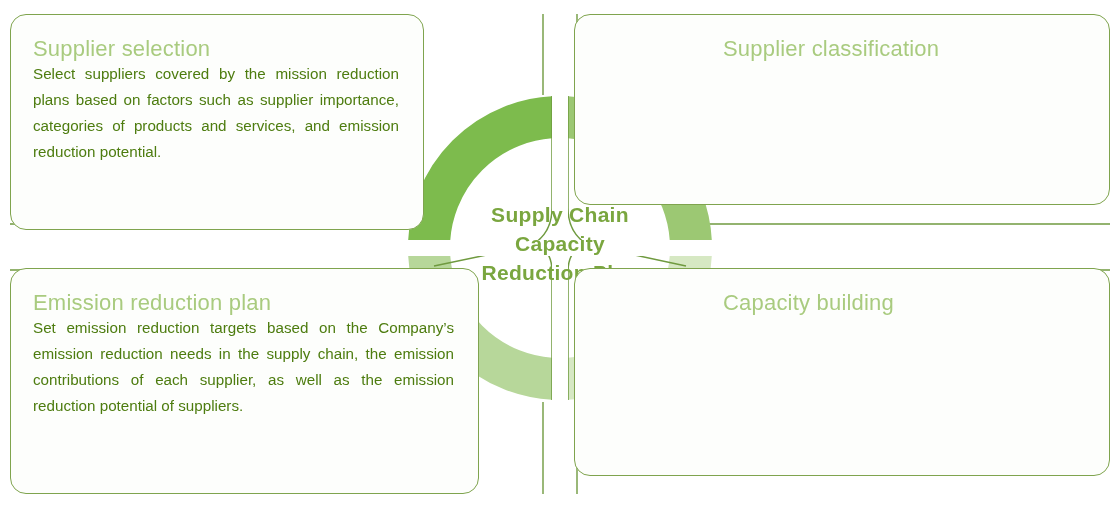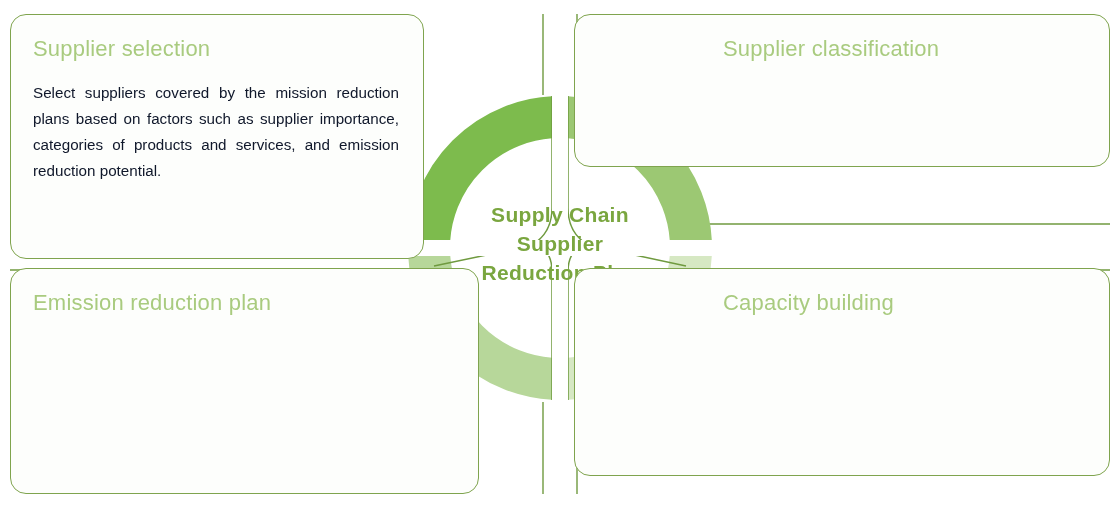--- a/index.html
+++ b/index.html
@@ -11,39 +11,38 @@
   }
   #stage { position: relative; width: 1120px; height: 508px; background:#fff; }
 
   .card {
     position: absolute;
     border: 1.4px solid #7fa44e;
     border-radius: 16px;
     background: #fdfefc;
     padding: 0;
   }
-  .card-tl { left: 10px;  top: 14px;  width: 414px; height: 245px; }
-  .card-tr { left: 574px; top: 14px;  width: 536px; height: 153px; }
+  .card-tl { left: 10px;  top: 14px;  width: 414px; height: 216px; }
+  .card-tr { left: 574px; top: 14px;  width: 536px; height: 191px; }
   .card-bl { left: 10px;  top: 268px; width: 469px; height: 226px; }
   .card-br { left: 574px; top: 268px; width: 536px; height: 208px; }
 
   .card-inner { padding: 22px 24px 0 22px; }
   .card-tr .card-inner, .card-br .card-inner { padding-left: 148px; padding-right: 26px; }
 
   .card-title {
     color: #a9cb7f;
     font-size: 22px;
     font-weight: 400;
     letter-spacing: 0.2px;
     line-height: 1.1;
     white-space: nowrap;
   }
   .card-body {
-    margin-top: 19px;
-    color: #0f172a;
+    color: #4d7c0f;
     font-size: 15.2px;
     line-height: 26px;
     text-align: justify;
     text-justify: inter-word;
   }
   .card-tr .card-body, .card-bl .card-body { text-align: justify; }
 
   
   #donut {
     position: absolute;
@@ -117,40 +116,41 @@
       <circle cx="160" cy="160" r="131" fill="none" stroke="#d6e8c3" stroke-width="42" clip-path="url(#clip-br)"></circle>
       <path d="M 286 178 L 202 160 Q 168 152 168 184 L 168 312" fill="none" stroke="#6f9a3f" stroke-width="1.5" clip-path="url(#clip-br)"></path>
     </g>
 
     <rect x="152" y="0" width="16" height="320" fill="#ffffff"></rect>
     <rect x="0" y="152" width="320" height="16" fill="#ffffff"></rect>
   </svg>
 
   <div id="center-text">
     <div>Supply Chain</div>
-    <div>Supplier</div>
+    <div>Capacity</div>
     <div>Reduction Plan</div>
   </div>
 
   <div class="card card-tl">
     <div class="card-inner">
       <div class="card-title">Supplier selection</div>
       <div class="card-body">Select suppliers covered by the mission reduction plans based on factors such as supplier importance, categories of products and services, and emission reduction potential.</div>
     </div>
   </div>
 
   <div class="card card-tr">
     <div class="card-inner">
       <div class="card-title">Supplier classification</div>
     </div>
   </div>
 
   <div class="card card-bl">
     <div class="card-inner">
       <div class="card-title">Emission reduction plan</div>
+      <div class="card-body">Set emission reduction targets based on the Company’s emission reduction needs in the supply chain, the emission contributions of each supplier, as well as the emission reduction potential of suppliers.</div>
     </div>
   </div>
 
   <div class="card card-br">
     <div class="card-inner">
       <div class="card-title">Capacity building</div>
     </div>
   </div>
 
 </div>

